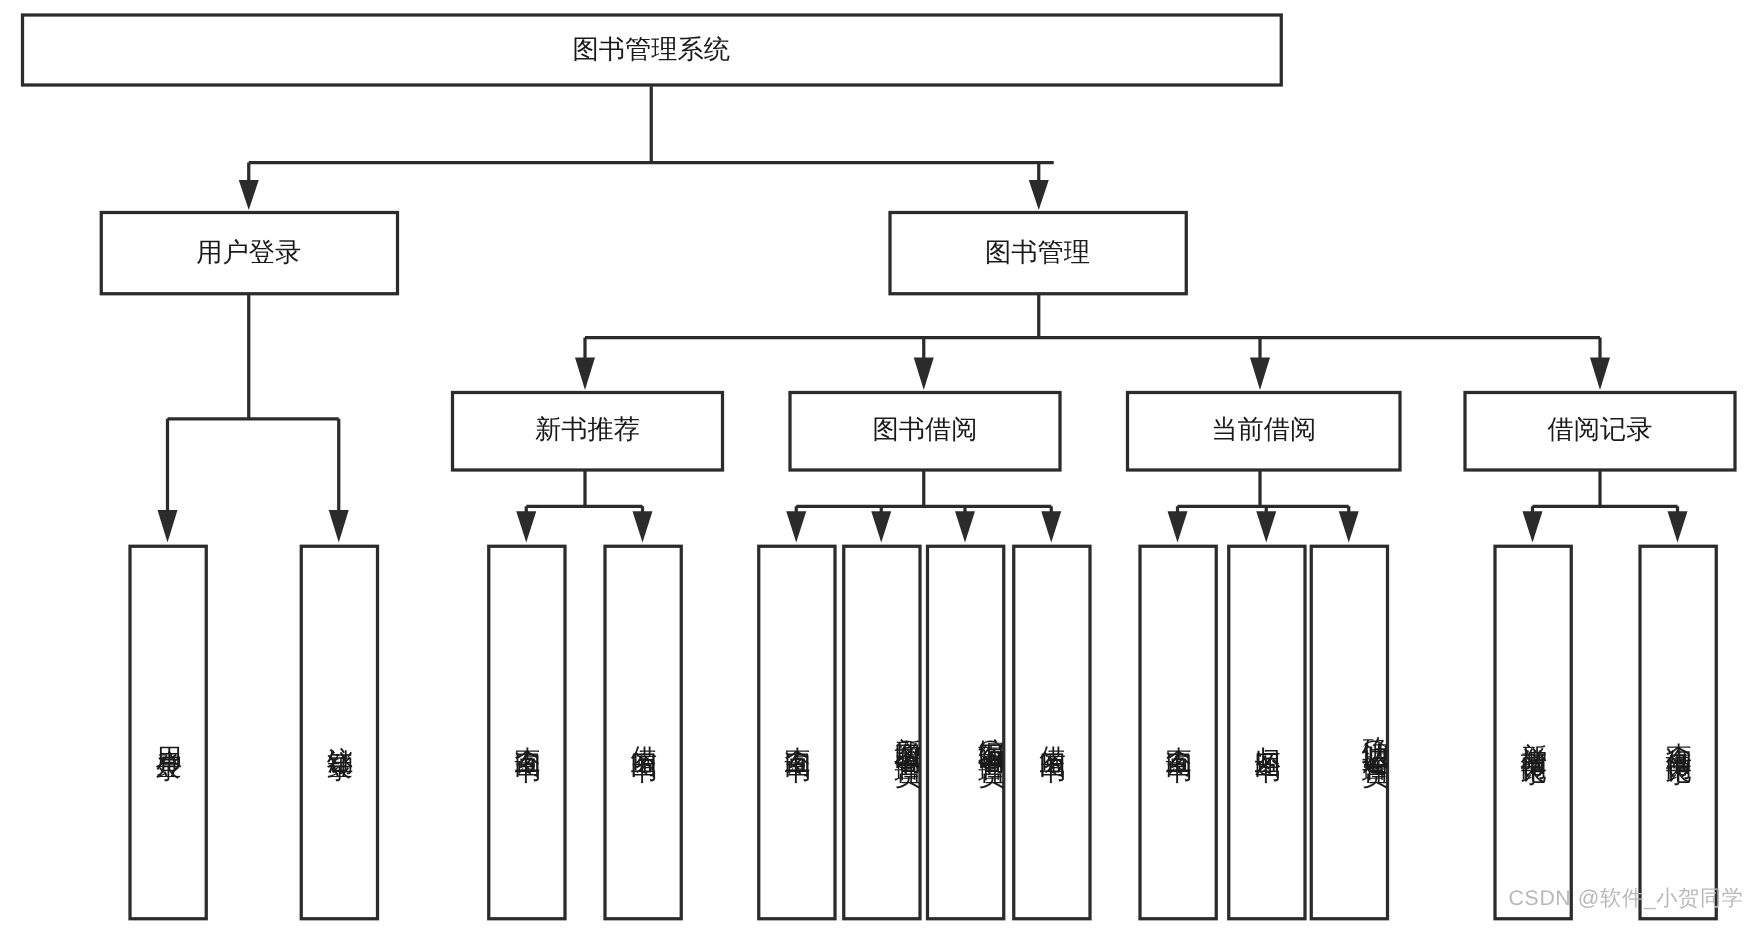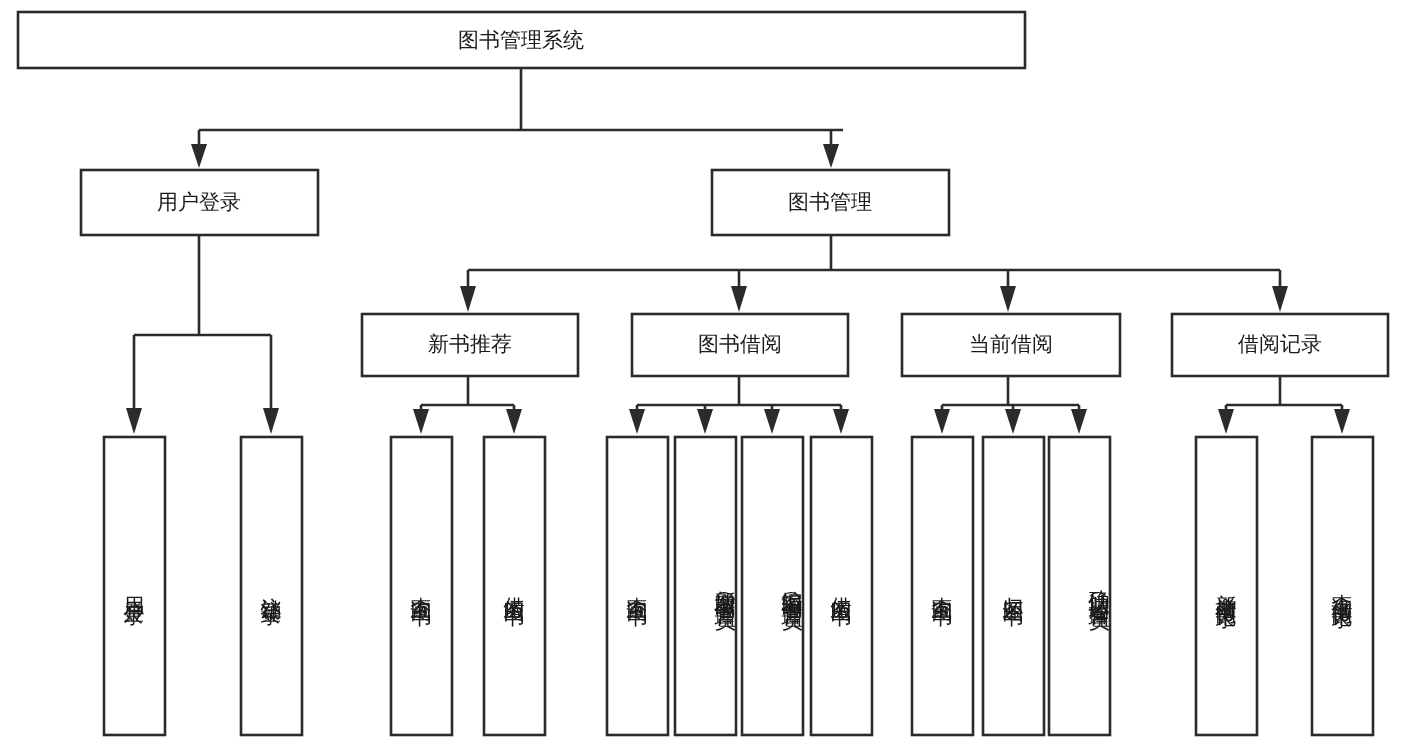--- a/index.html
+++ b/index.html
@@ -255,14 +255,15 @@
   <div class="leaf-label" style="left:742px; top:437px; width:61px; height:298px; align-items:flex-start;">编辑图书（管理员）</div>
   <div class="leaf-label" style="left:811px; top:437px; width:61px; height:298px;">借阅图书</div>
 
   <div class="leaf-label" style="left:912px; top:437px; width:61px; height:298px;">查询图书</div>
   <div class="leaf-label" style="left:983px; top:437px; width:61px; height:298px;">归还图书</div>
   <div class="leaf-label" style="left:1049px; top:437px; width:61px; height:298px; align-items:flex-start;">确认归还（管理员）</div>
 
   <div class="leaf-label" style="left:1196px; top:437px; width:61px; height:298px;">新增借阅记录</div>
   <div class="leaf-label" style="left:1312px; top:437px; width:61px; height:298px;">查询借阅记录</div>
 
+  <div id="watermark">CSDN @软件_小贺同学</div>
 
 </div>
 
 </body></html>

